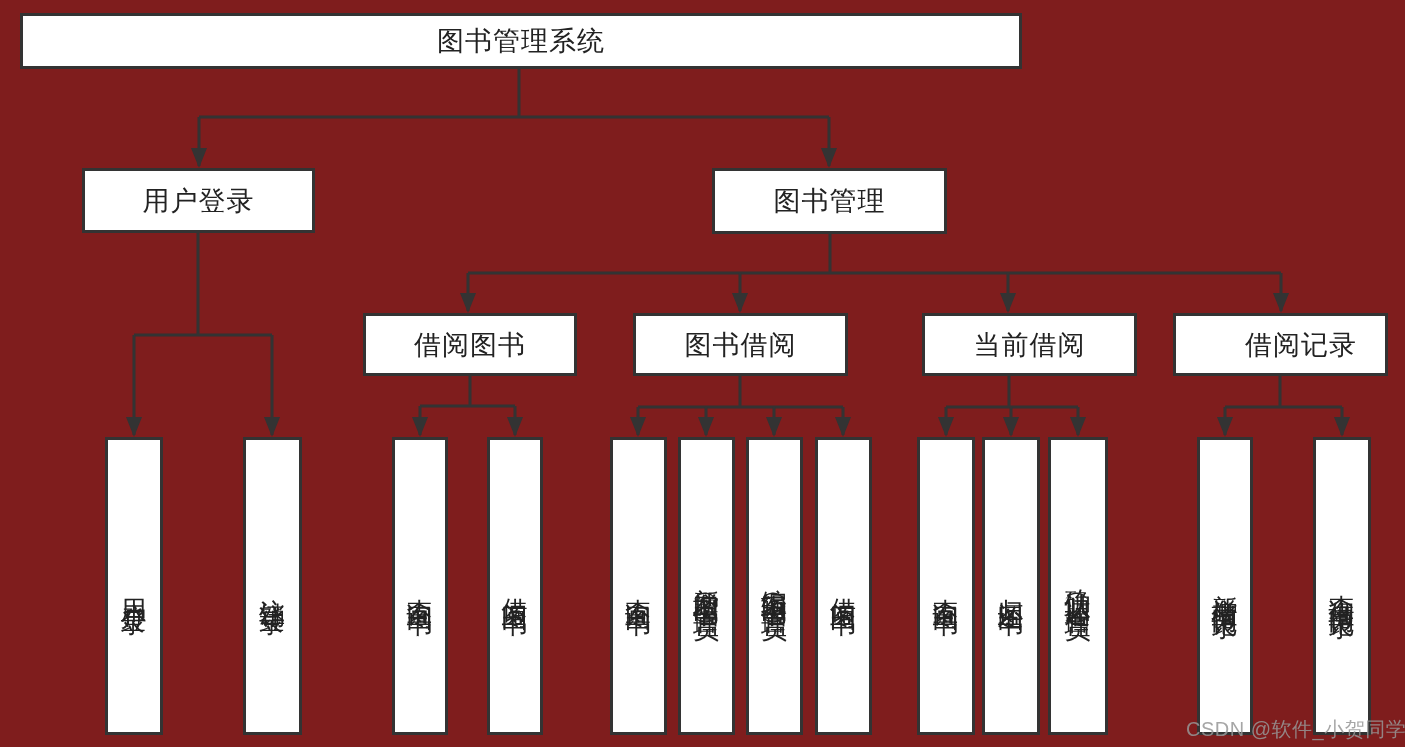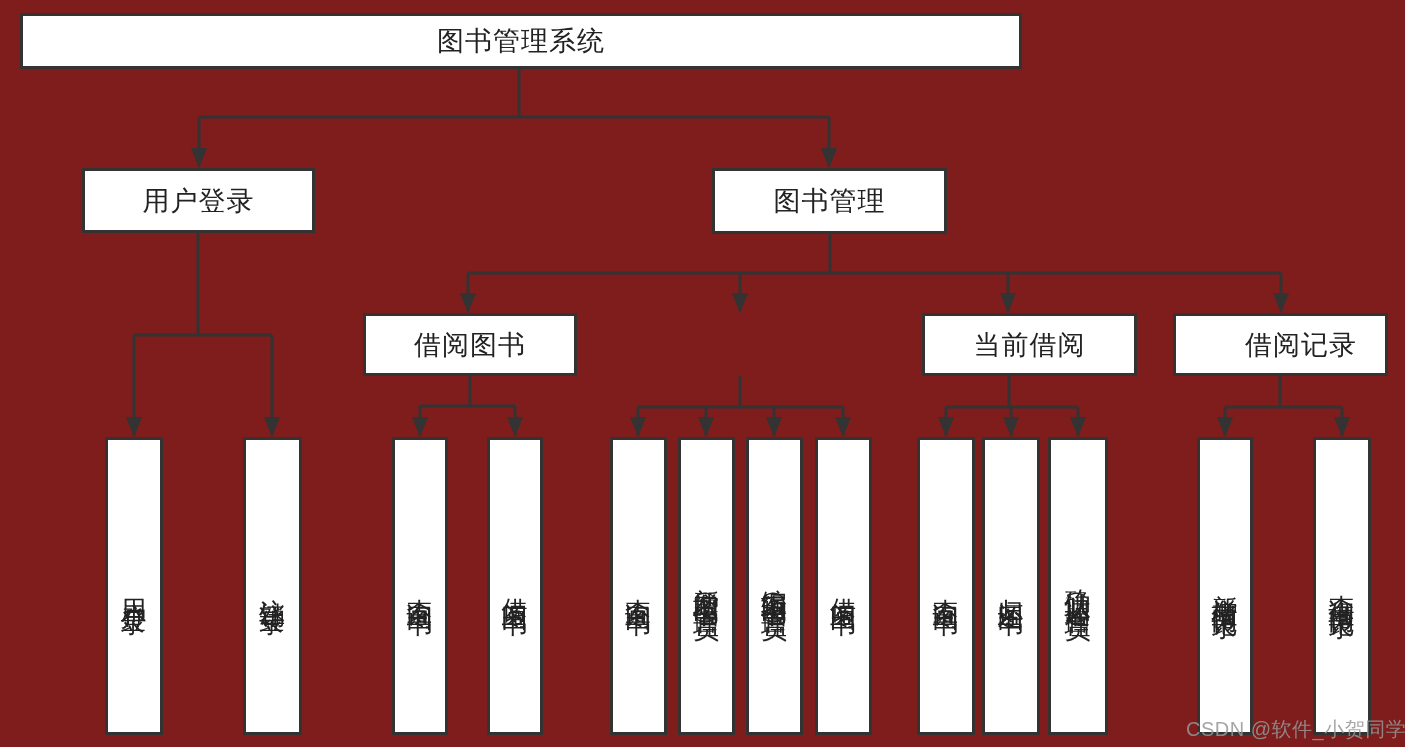--- a/index.html
+++ b/index.html
@@ -111,20 +111,21 @@
     <path d="M1225,407 V435" marker-end="url(#arr)"></path>
     <path d="M1342,407 V435" marker-end="url(#arr)"></path>
   </svg>
 
   <div class="node" style="left:20px; top:13px; width:1002px; height:56px;">图书管理系统</div>
 
   <div class="node" style="left:82px; top:168px; width:233px; height:65px;">用户登录</div>
   <div class="node" style="left:712px; top:168px; width:235px; height:66px;">图书管理</div>
 
   <div class="node" style="left:363px; top:313px; width:214px; height:63px;">借阅图书</div>
+  <div class="node" style="left:633px; top:313px; width:215px; height:63px;">图书借阅</div>
   <div class="node" style="left:902px; top:313px; width:215px; height:63px;margin-left:20px;">当前借阅</div>
   <div class="node" style="left:1173px; top:313px; width:215px; height:63px;padding-left:41px;">借阅记录</div>
 
   <div class="leaf" style="left:105px; top:437px; width:58px; height:298px;">
     <span>用户登录</span>
   </div>
   <div class="leaf" style="left:243px; top:437px; width:59px; height:298px;">
     <span>注销登录</span>
   </div>
 

